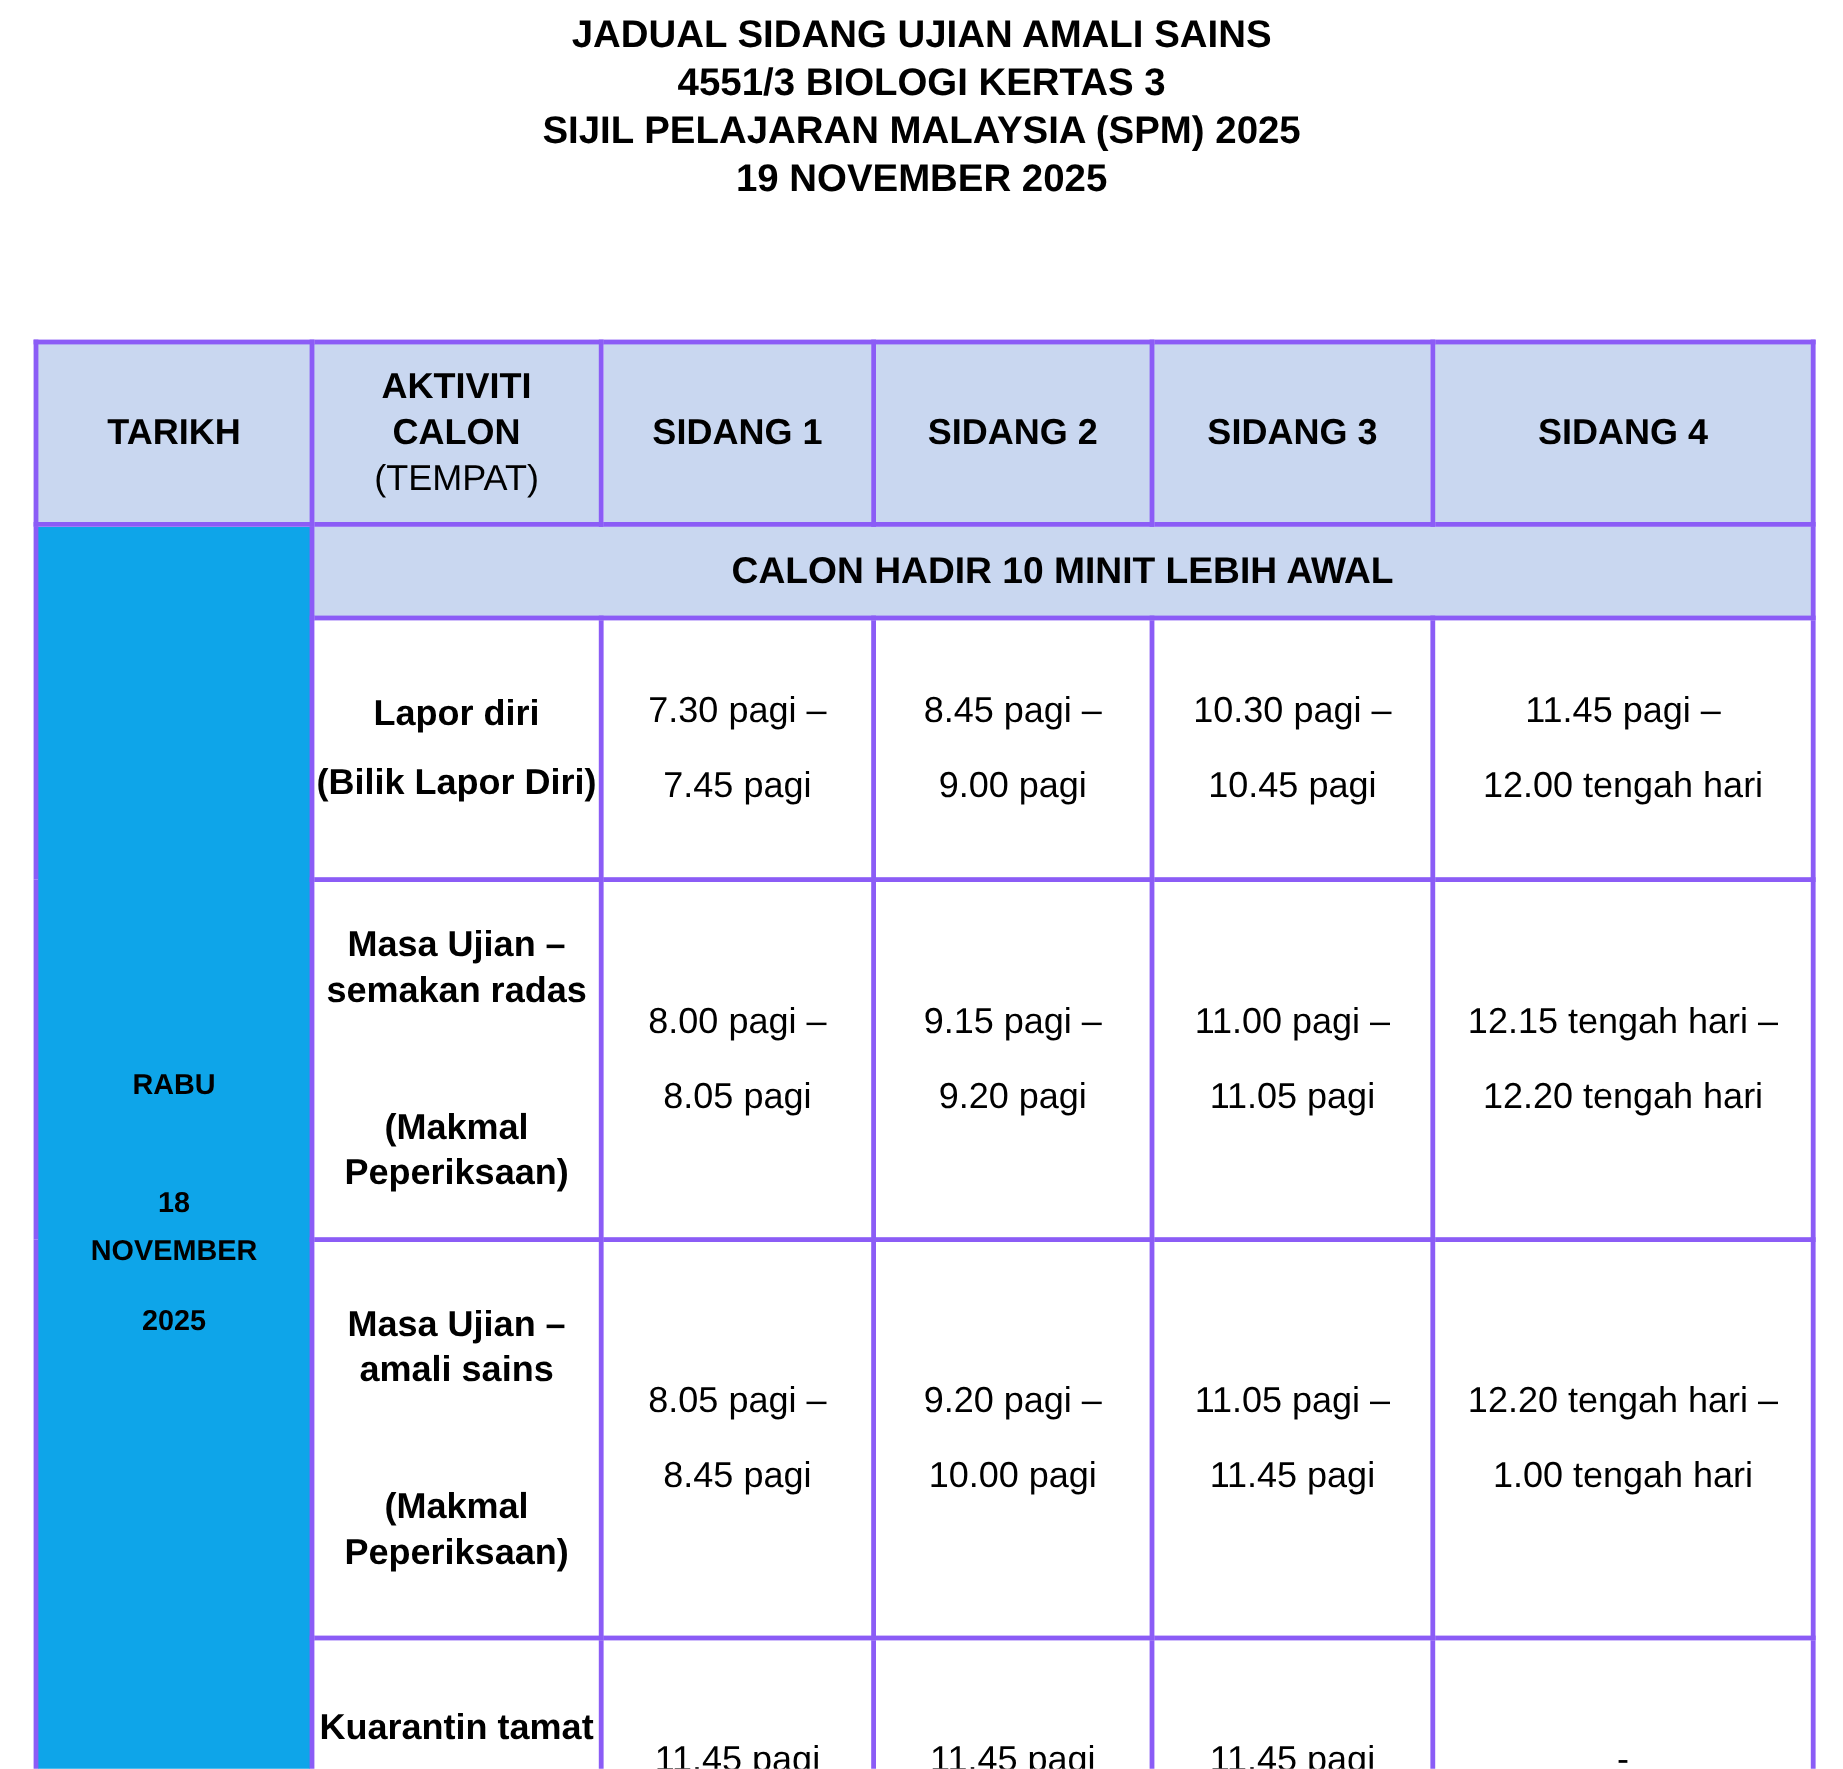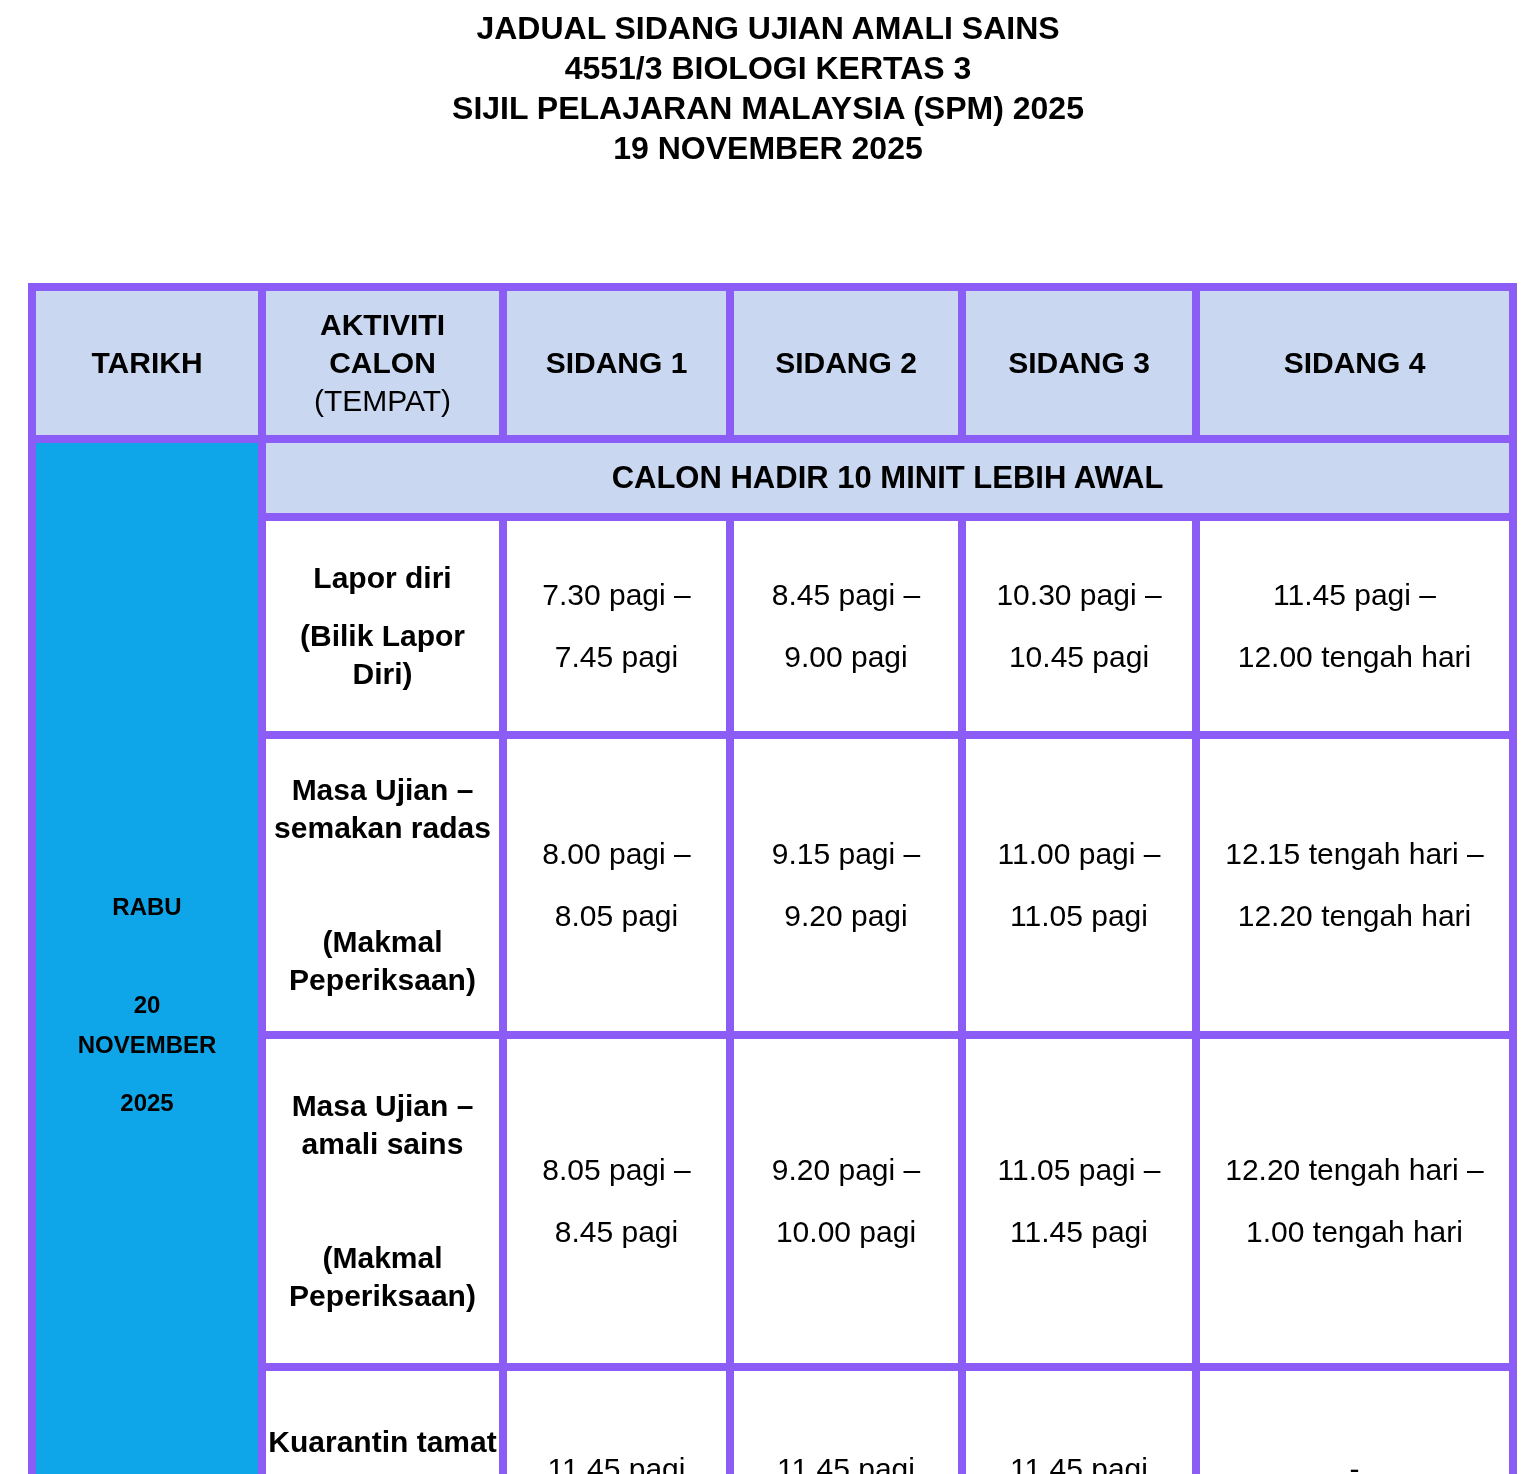--- a/index.html
+++ b/index.html
@@ -22,21 +22,21 @@
     line-height: 40px;
   }
   table.schedule {
     margin: 115px 0 0 28px;
     border-collapse: collapse;
     table-layout: fixed;
     width: 1481px;
     border: 3px solid #2e2e2e;
   }
   table.schedule th, table.schedule td {
-    border: 8px solid #8b5cf6;
+    border: 4px solid #8b5cf6;
     padding: 0;
     vertical-align: middle;
     text-align: center;
     overflow: hidden;
   }
   tr.header-row { height: 152px; }
   tr.notice-row { height: 78px; }
   tr.row-1 { height: 218px; }
   tr.row-2 { height: 300px; margin-top: 16px; }
   tr.row-3 { height: 332px; }
@@ -113,21 +113,21 @@
     </th>
     <th class="hdr">SIDANG 1</th>
     <th class="hdr">SIDANG 2</th>
     <th class="hdr">SIDANG 3</th>
     <th class="hdr">SIDANG 4</th>
   </tr>
 
   <tr class="notice-row">
     <td class="date-cell" rowspan="5">
       <div class="date-day">RABU</div>
-      <div>20</div>
+      <div>18</div>
       <div>NOVEMBER</div>
       <div class="date-year">2025</div>
     </td>
     <td class="notice-cell" colspan="5">CALON HADIR 10 MINIT LEBIH AWAL</td>
   </tr>
 
   <tr class="row-1">
     <td class="activity-cell">
       <div class="cell-flex gap-sm">
         <div class="act-title">Lapor diri</div>

